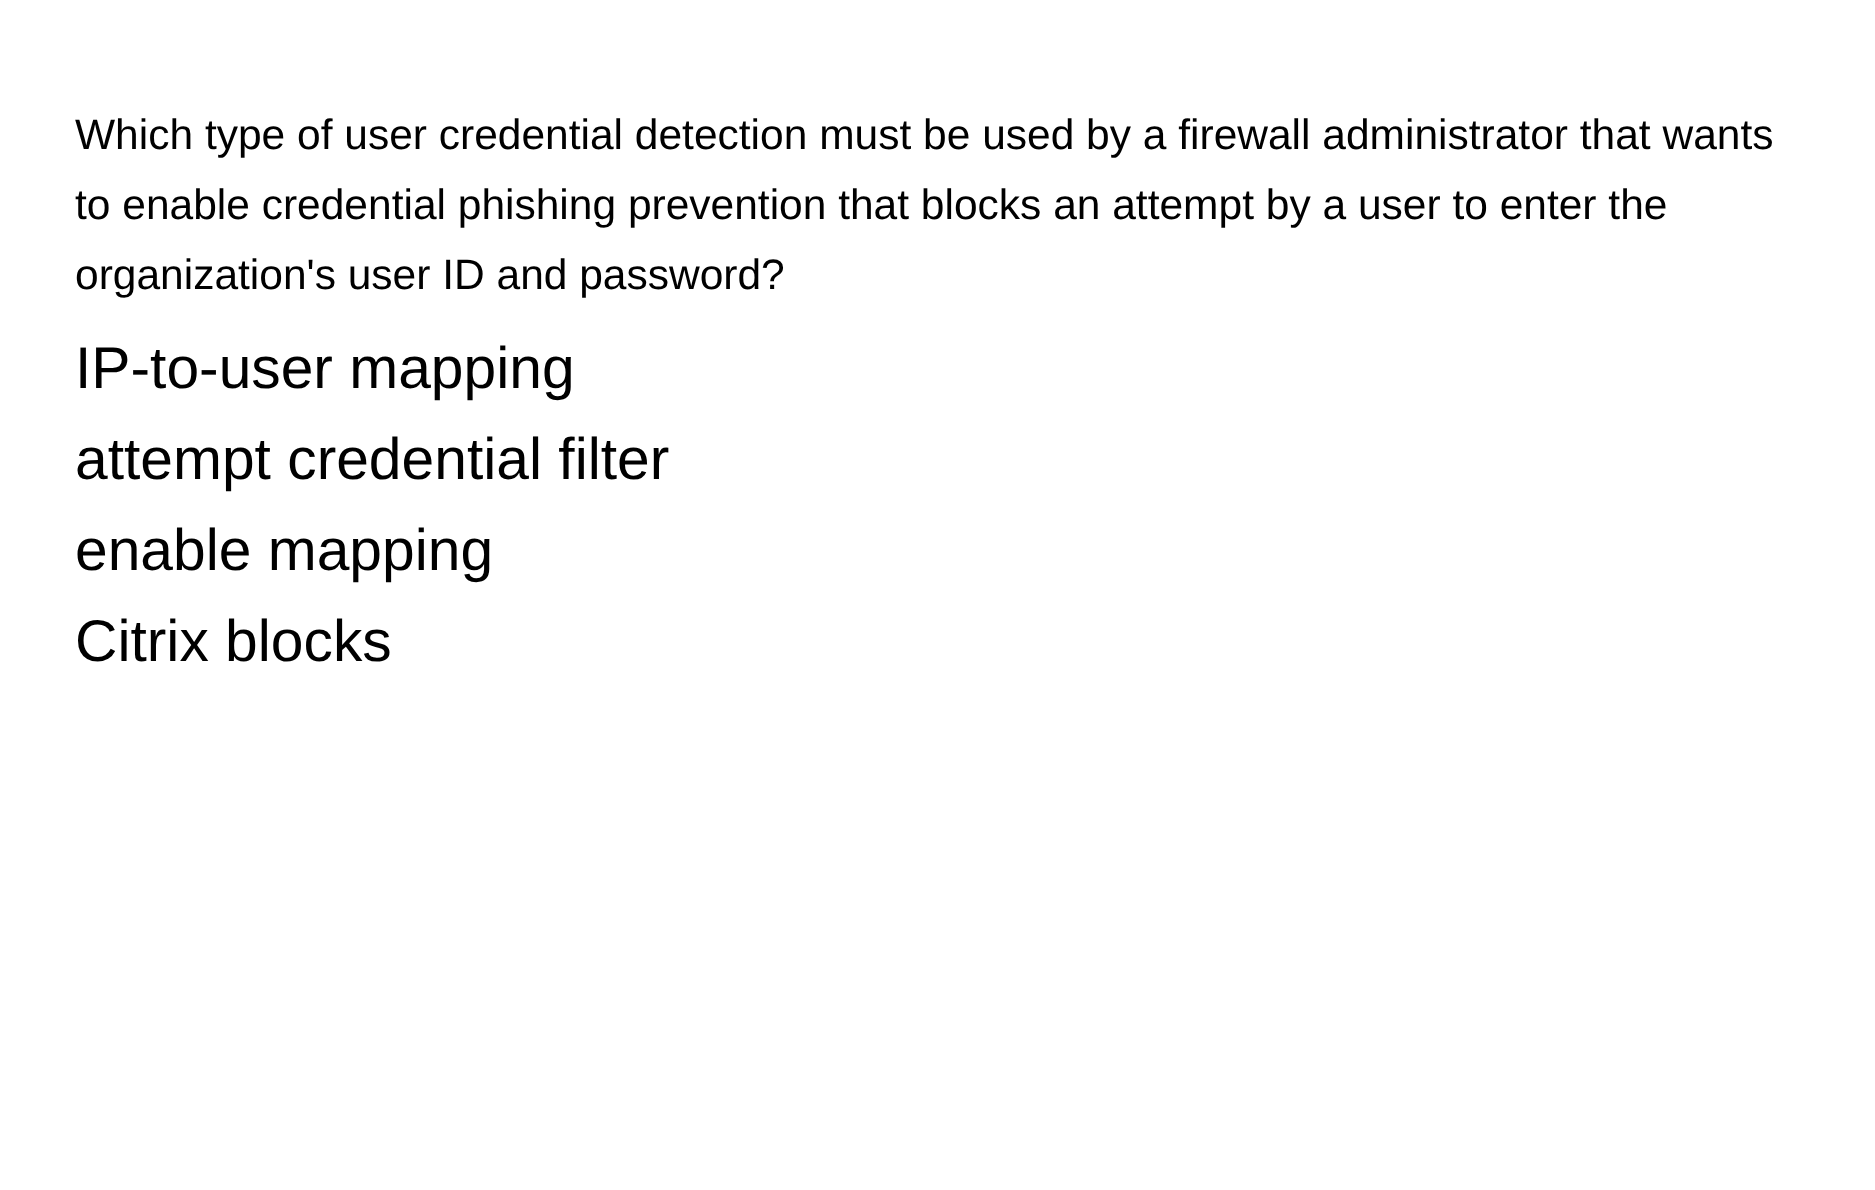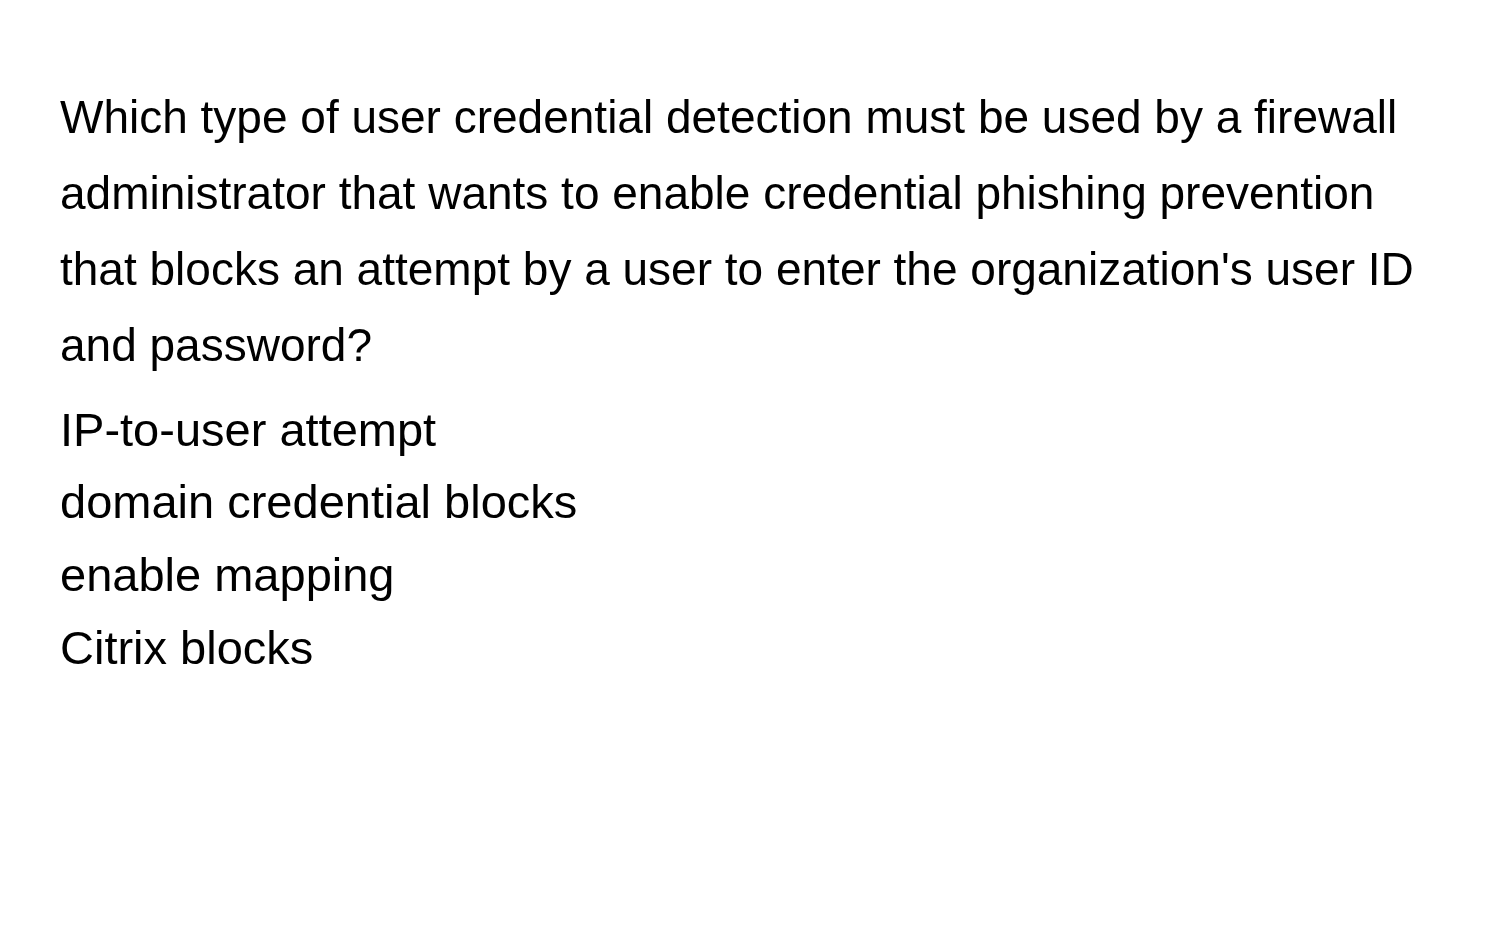--- a/index.html
+++ b/index.html
@@ -8,33 +8,33 @@
       box-sizing: border-box;
     }
     body {
       width: 1500px;
       height: 952px;
       background: #ffffff;
       font-family: -apple-system, BlinkMacSystemFont, "Segoe UI", Helvetica, Arial, sans-serif;
       padding: 80px 60px;
     }
     .question {
-      font-size: 46px;
+      font-size: 34px;
       line-height: 1.65;
       color: #000000;
       font-weight: 400;
       margin-bottom: 10px;
     }
     .option {
       font-size: 47px;
       line-height: 1.55;
       color: #000000;
       font-weight: 400;
     }
   </style>
 </head>
 <body>
 
 <div class="question">Which type of user credential detection must be used by a firewall administrator that wants to enable credential phishing prevention that blocks an attempt by a user to enter the organization's user ID and password?</div>
-<div class="option">IP-to-user attempt</div>
-<div class="option">domain credential blocks</div>
+<div class="option">IP-to-user mapping</div>
+<div class="option">attempt credential filter</div>
 <div class="option">enable mapping</div>
 <div class="option">Citrix blocks</div>
 
 </body></html>

